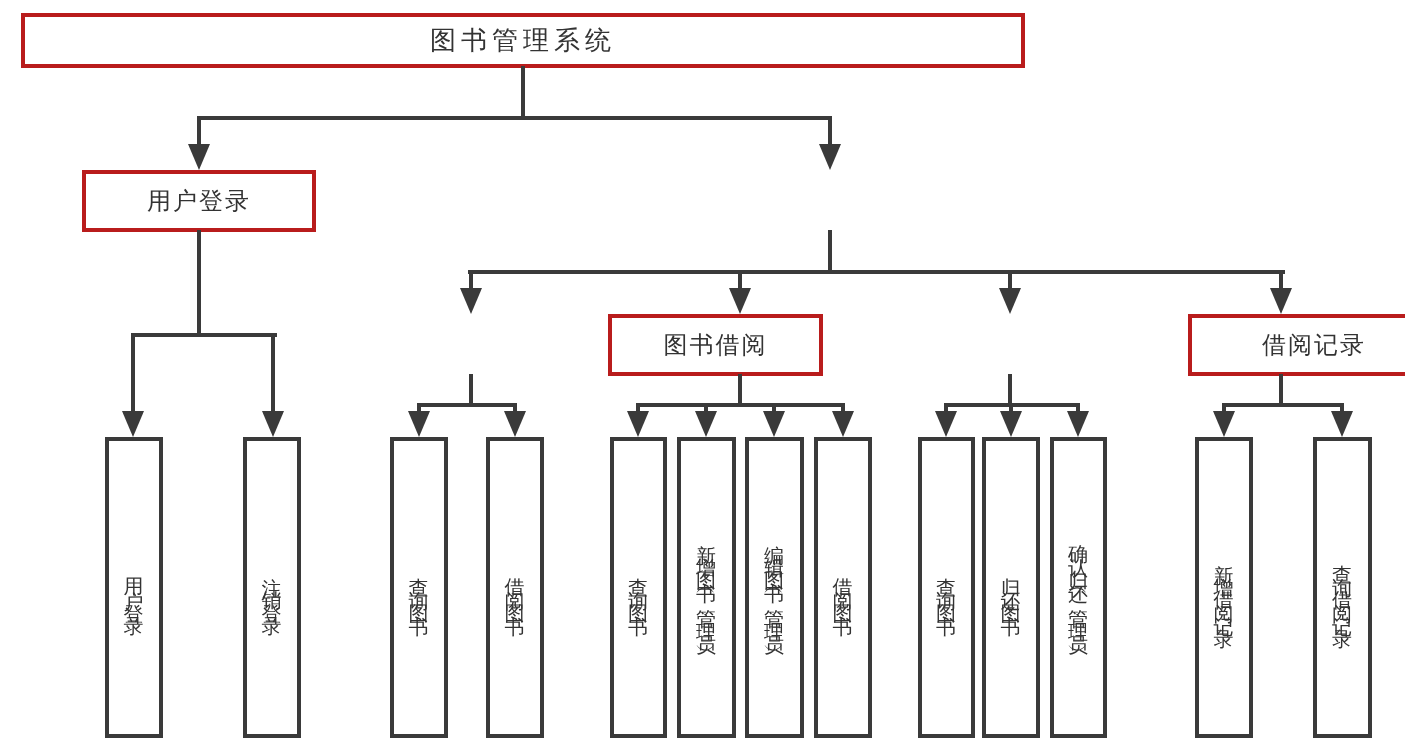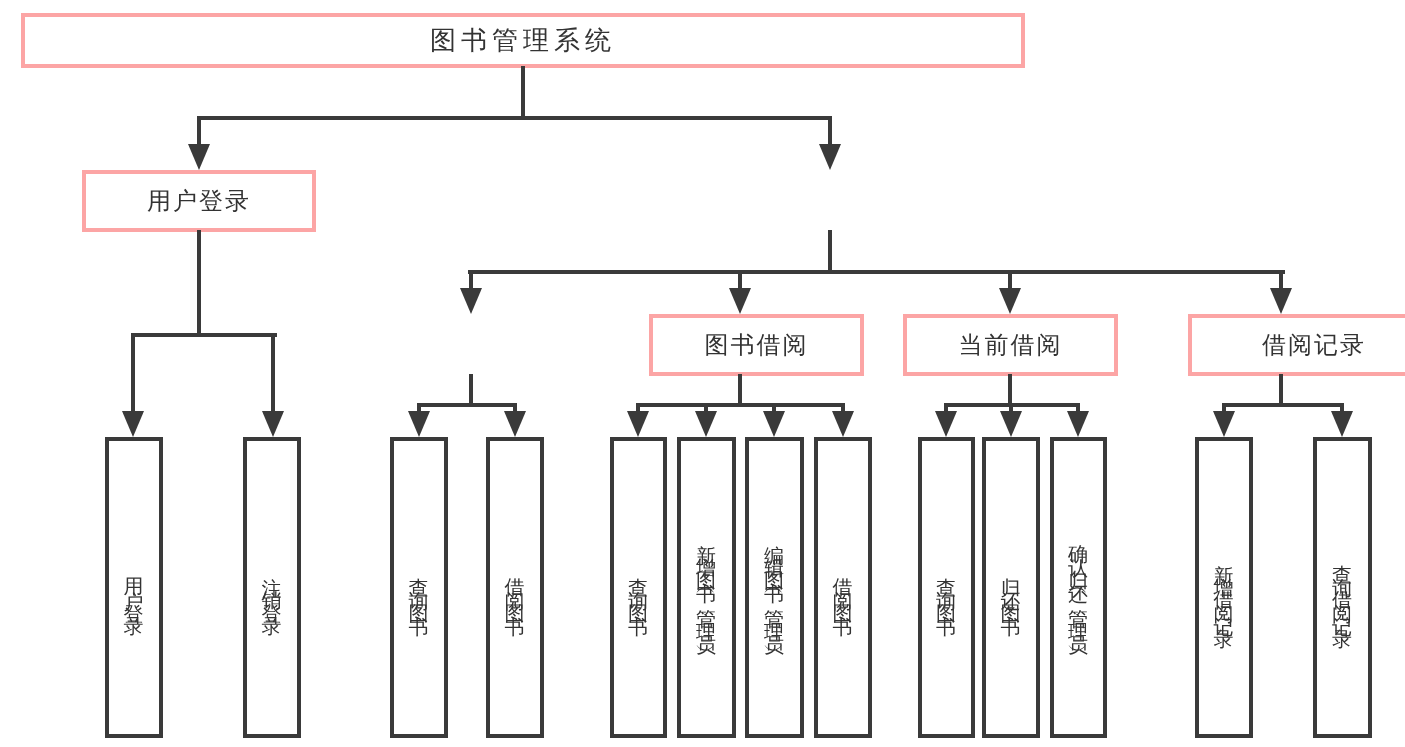--- a/index.html
+++ b/index.html
@@ -3,21 +3,21 @@
 <meta charset="utf-8">
 <style>
   html,body{margin:0;padding:0;background:#fff;}
   .stage{
     position:relative;width:1405px;height:747px;background:#ffffff;
     font-family:"DejaVu Sans",sans-serif;color:#333333;overflow:hidden;
   }
   
   .box{
     position:absolute;box-sizing:border-box;background:#ffffff;
-    border:4px solid #fca5a5;display:flex;align-items:center;justify-content:center;
+    border:4px solid #b91c1c;display:flex;align-items:center;justify-content:center;
   }
   .box .lbl{font-size:24px;letter-spacing:2px;white-space:nowrap;}
   .box.root .lbl{font-size:26px;letter-spacing:5px;}
   
   .leaf{
     position:absolute;box-sizing:border-box;background:#ffffff;
     border:4px solid #3a3a3a;display:flex;align-items:center;justify-content:center;
     top:437px;height:301px;
   }
   .leaf .vlbl{
@@ -71,25 +71,22 @@
   <div class="h" style="left:468px;top:270px;width:817px;"></div>
   <div class="v" style="left:469px;top:272px;height:18px;"></div>
   <div class="ah" style="left:460px;top:288px;"></div>
   <div class="v" style="left:738px;top:272px;height:18px;"></div>
   <div class="ah" style="left:729px;top:288px;"></div>
   <div class="v" style="left:1008px;top:272px;height:18px;"></div>
   <div class="ah" style="left:999px;top:288px;"></div>
   <div class="v" style="left:1279px;top:272px;height:18px;"></div>
   <div class="ah" style="left:1270px;top:288px;"></div>
 
-  <div class="box" style="left:649px;top:314px;width:215px;height:62px;">
+  <div class="box" style="left:608px;top:314px;width:215px;height:62px;">
     <span class="lbl">图书借阅</span>
-  </div>
-  <div class="box" style="left:903px;top:314px;width:215px;height:62px;">
-    <span class="lbl">当前借阅</span>
   </div>
   <div class="box" style="left:1172px;top:314px;width:252px;height:62px;margin-left:16px;">
     <span class="lbl">借阅记录</span>
   </div>
 
   <div class="v" style="left:469px;top:374px;height:33px;"></div>
   <div class="h" style="left:417px;top:403px;width:100px;"></div>
   <div class="v" style="left:417px;top:405px;height:14px;"></div>
   <div class="ah" style="left:408px;top:411px;"></div>
   <div class="v" style="left:513px;top:405px;height:14px;"></div>

